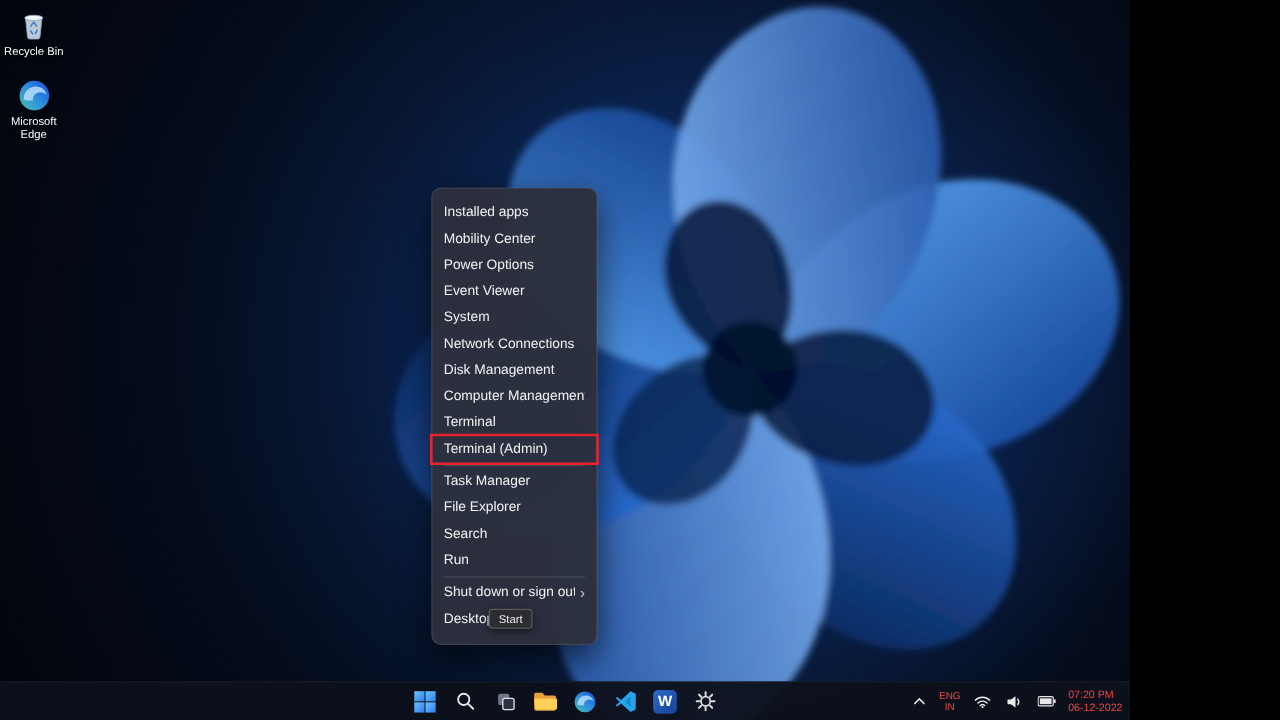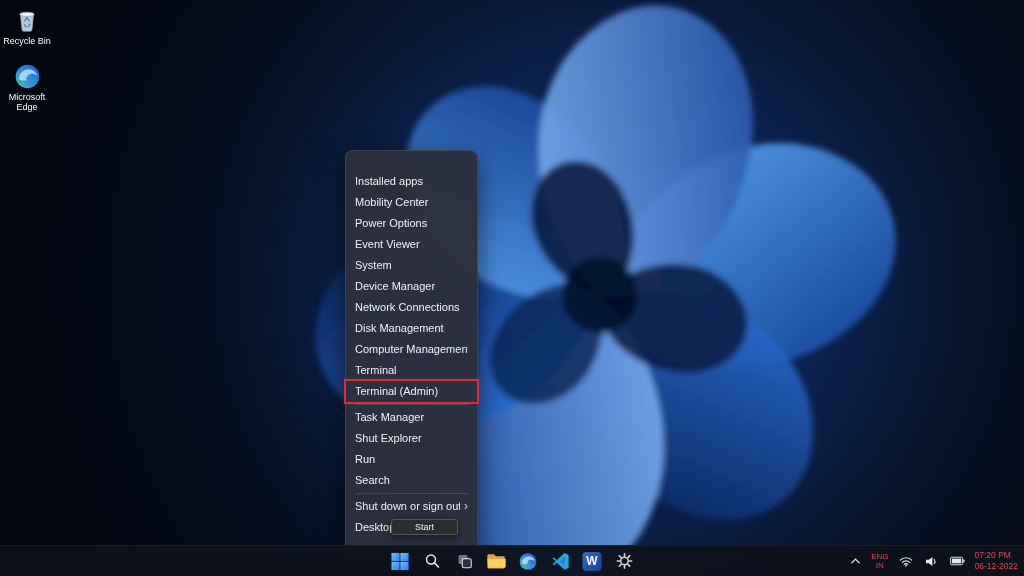--- a/index.html
+++ b/index.html
@@ -1,40 +1,40 @@
 <!DOCTYPE html>
 <html><head>
 <meta charset="utf-8">
 <style>
   html,body{margin:0;padding:0;overflow:hidden;background:#000;}
   *{box-sizing:border-box;}
   body{font-family:"Liberation Sans","DejaVu Sans",sans-serif;}
-  #screen{position:relative;width:1024px;height:576px;overflow:hidden;
+  #screen{position:relative;width:904px;height:576px;overflow:hidden;
     background:radial-gradient(circle at 60% 48%, #0d2c5e 0%, #081a3a 38%, #040b1a 68%, #01040a 100%);}
   .wallpaper{position:absolute;inset:0;z-index:0;pointer-events:none;}
 
   
   .desk-icon{position:absolute;left:0;width:54px;display:flex;flex-direction:column;align-items:center;gap:2px;z-index:2;}
   .desk-icon .ic{width:28px;height:28px;display:flex;align-items:center;justify-content:center;}
   .desk-icon .lbl{font-size:9px;line-height:1.15;color:#fff;text-align:center;text-shadow:0 1px 2px rgba(0,0,0,.9);}
 
   
   .ctx-menu{position:absolute;left:345px;top:150px;width:133px;z-index:5;
     background:rgba(44,48,61,0.97);border:1px solid rgba(255,255,255,0.09);
-    border-radius:8px;padding:20px 0;box-shadow:0 10px 26px rgba(0,0,0,0.6);}
+    border-radius:8px;padding:9px 0;box-shadow:0 10px 26px rgba(0,0,0,0.6);}
   .menu-item{height:21px;line-height:21px;padding:0 9px;font-size:11px;color:#f2f2f2;
     display:flex;align-items:center;white-space:nowrap;cursor:default;}
   .menu-item .mi-label{flex:1;overflow:hidden;}
   .menu-item .mi-chevron{color:#cfcfcf;font-size:12px;margin-left:4px;}
   .menu-item.highlighted{outline:2px solid #e8232d;outline-offset:0;}
   .menu-sep{height:1px;background:rgba(255,255,255,0.12);margin:2px 9px;}
 
   
-  .tooltip{position:absolute;left:391px;top:519px;z-index:8;background:#2b2d31;border:1px solid #5a5a5a;
-    border-radius:3px;padding:2px 23px;font-size:9px;color:#f0f0f0;box-shadow:0 2px 6px rgba(0,0,0,.5);}
+  .tooltip{position:absolute;left:391px;top:487px;z-index:8;background:#2b2d31;border:1px solid #5a5a5a;
+    border-radius:3px;padding:2px 7px;font-size:9px;color:#f0f0f0;box-shadow:0 2px 6px rgba(0,0,0,.5);}
 
   
   .taskbar{position:absolute;left:0;right:0;bottom:0;height:31px;z-index:6;
     background:rgba(13,17,27,0.96);border-top:1px solid rgba(255,255,255,0.05);
     display:flex;align-items:center;}
   .tb-center{position:absolute;left:50%;transform:translateX(-50%);display:flex;gap:7px;align-items:center;}
   .tb-btn{width:25px;height:25px;display:flex;align-items:center;justify-content:center;border-radius:4px;}
   .word-icon{width:19px;height:19px;border-radius:4px;background:linear-gradient(135deg,#2e6ad1,#17418f);
     color:#fff;font-size:12px;font-weight:bold;display:flex;align-items:center;justify-content:center;}
   .tray{position:absolute;right:6px;top:0;bottom:0;display:flex;align-items:center;gap:8px;color:#ef4444;}
@@ -126,49 +126,46 @@
     <div class="menu-item">
         <span class="mi-label">Power Options</span>
       </div>
     <div class="menu-item">
         <span class="mi-label">Event Viewer</span>
       </div>
     <div class="menu-item">
         <span class="mi-label">System</span>
       </div>
     <div class="menu-item">
-        <span class="mi-label">Device Manager</span>
-      </div>
-    <div class="menu-item">
         <span class="mi-label">Network Connections</span>
       </div>
     <div class="menu-item">
         <span class="mi-label">Disk Management</span>
       </div>
     <div class="menu-item">
         <span class="mi-label">Computer Management</span>
       </div>
     <div class="menu-item">
         <span class="mi-label">Terminal</span>
       </div>
     <div class="menu-item highlighted">
         <span class="mi-label">Terminal (Admin)</span>
       </div>
     <div class="menu-sep"></div>
     <div class="menu-item">
         <span class="mi-label">Task Manager</span>
       </div>
     <div class="menu-item">
-        <span class="mi-label">Shut Explorer</span>
+        <span class="mi-label">File Explorer</span>
+      </div>
+    <div class="menu-item">
+        <span class="mi-label">Search</span>
       </div>
     <div class="menu-item">
         <span class="mi-label">Run</span>
-      </div>
-    <div class="menu-item">
-        <span class="mi-label">Search</span>
       </div>
     <div class="menu-sep"></div>
     <div class="menu-item">
       <span class="mi-label">Shut down or sign out</span>
       <span class="mi-chevron">›</span>
     </div>
     <div class="menu-item">
         <span class="mi-label">Desktop</span>
       </div>
   </div>

